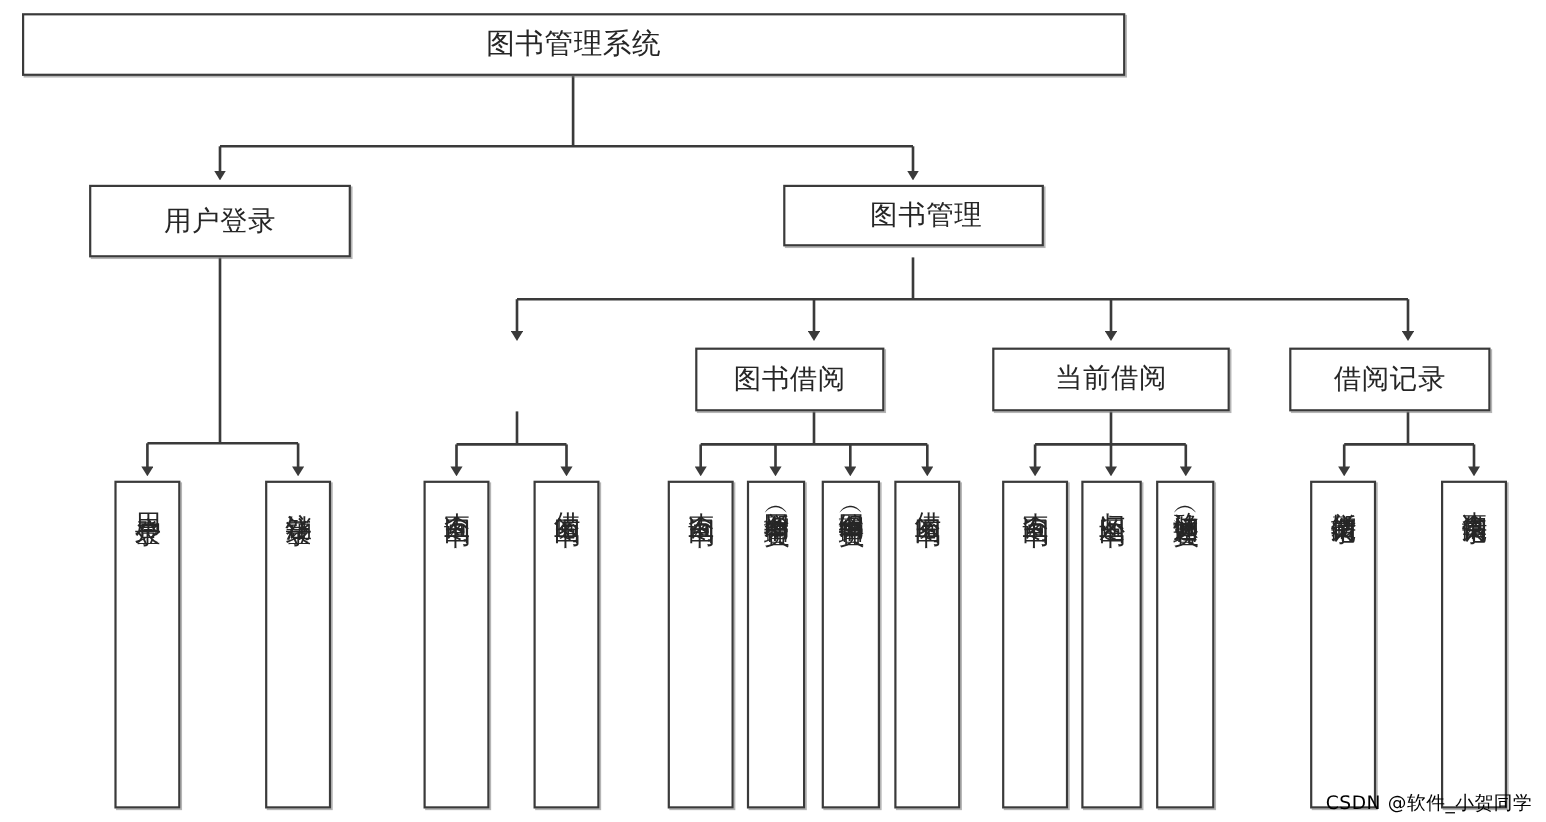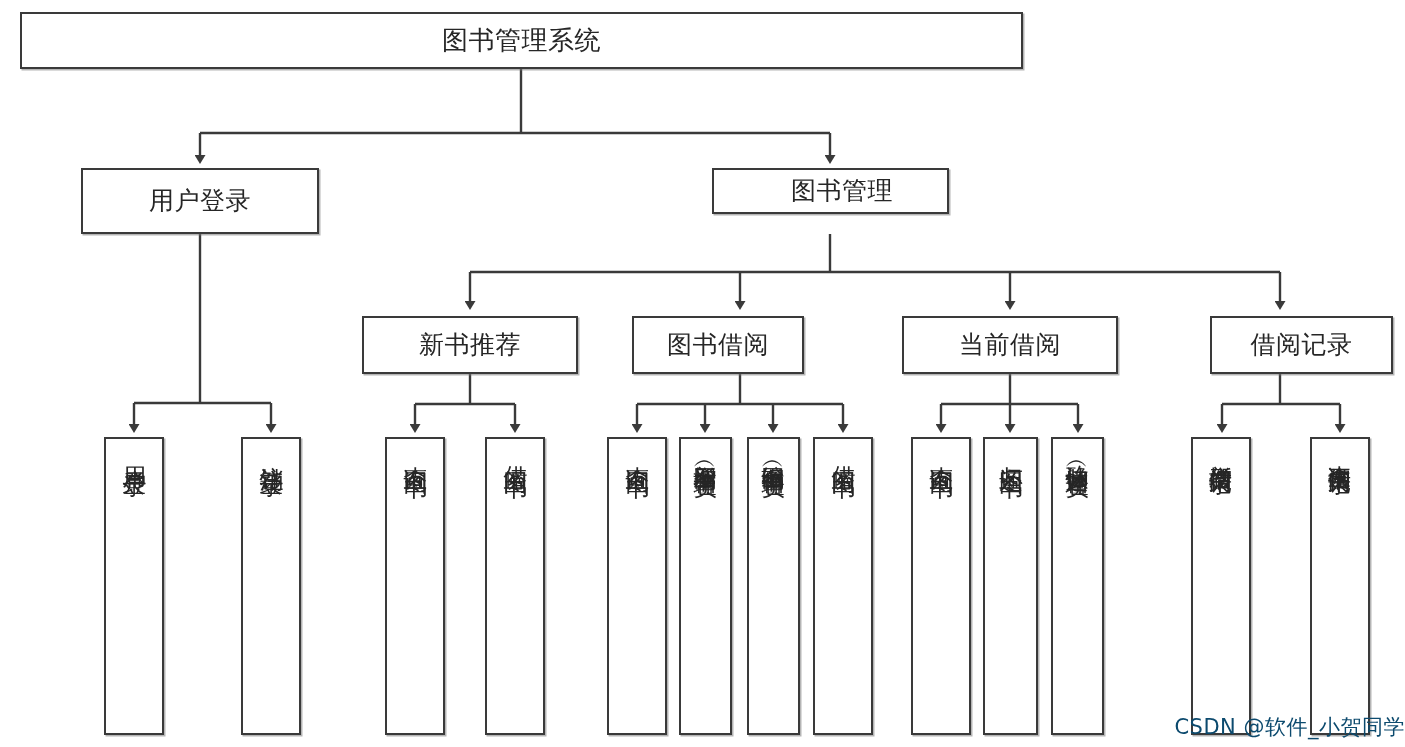--- a/index.html
+++ b/index.html
@@ -64,24 +64,24 @@
     line-height: 1.05;
     letter-spacing: 3px;
     white-space: nowrap;
   }
   .node.v.tall .label {
     font-size: 23px;
     letter-spacing: 1.5px;
   }
   .watermark {
     position: absolute;
-    right: 0;
+    right: 12px;
     bottom: 6px;
-    font-size: 21px;
-    color: #0c4a6e;
+    font-size: 17px;
+    color: #000000;
     letter-spacing: 0.5px;
     z-index: 5;
     white-space: nowrap;
   }
 </style>
 </head>
 <body>
 
 <div id="canvas">
 
@@ -135,34 +135,31 @@
     </g>
   </svg>
 
   <div class="node h root" style="left:20px; top:12px; width:1003px; height:57px;">
     <span class="label">图书管理系统</span>
   </div>
 
   <div class="node h" style="left:81px; top:168px; width:238px; height:66px;">
     <span class="label">用户登录</span>
   </div>
-  <div class="node h" style="left:712px; top:168px; width:237px; height:46px;padding-left:23px;">
+  <div class="node h" style="left:712px; top:168px; width:237px; height:56px;padding-left:23px;">
     <span class="label">图书管理</span>
   </div>
 
-  <div class="node h" style="left:362px; top:316px; width:216px; height:58px;">
-    <span class="label">新书推荐</span>
-  </div>
   <div class="node h" style="left:632px; top:316px; width:172px; height:58px;">
     <span class="label">图书借阅</span>
   </div>
   <div class="node h" style="left:902px; top:316px; width:216px; height:58px;font-family:Liberation Serif, serif;">
     <span class="label">当前借阅</span>
   </div>
-  <div class="node h" style="left:1172px; top:316px; width:183px; height:58px;margin-left:38px;">
+  <div class="node h" style="left:1172px; top:316px; width:183px; height:58px;">
     <span class="label">借阅记录</span>
   </div>
 
   <div class="node v" style="left:104px; top:437px; width:60px; height:298px;">
     <span class="label">用户登录</span>
   </div>
   <div class="node v" style="left:241px; top:437px; width:60px; height:298px;">
     <span class="label">注销登录</span>
   </div>
 

